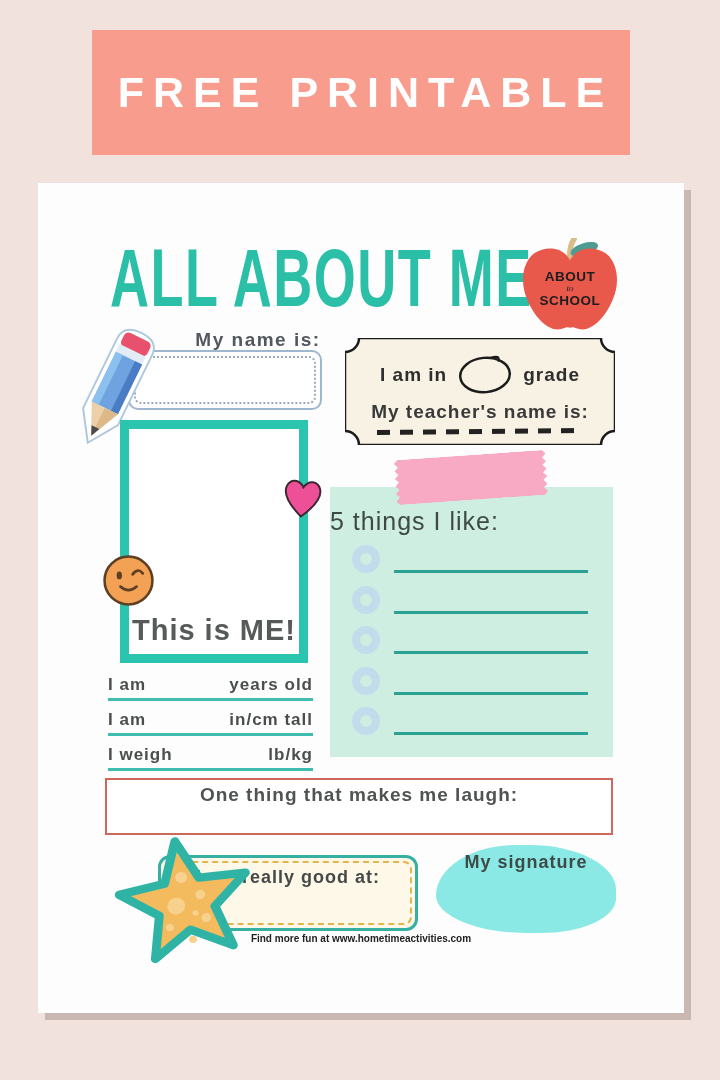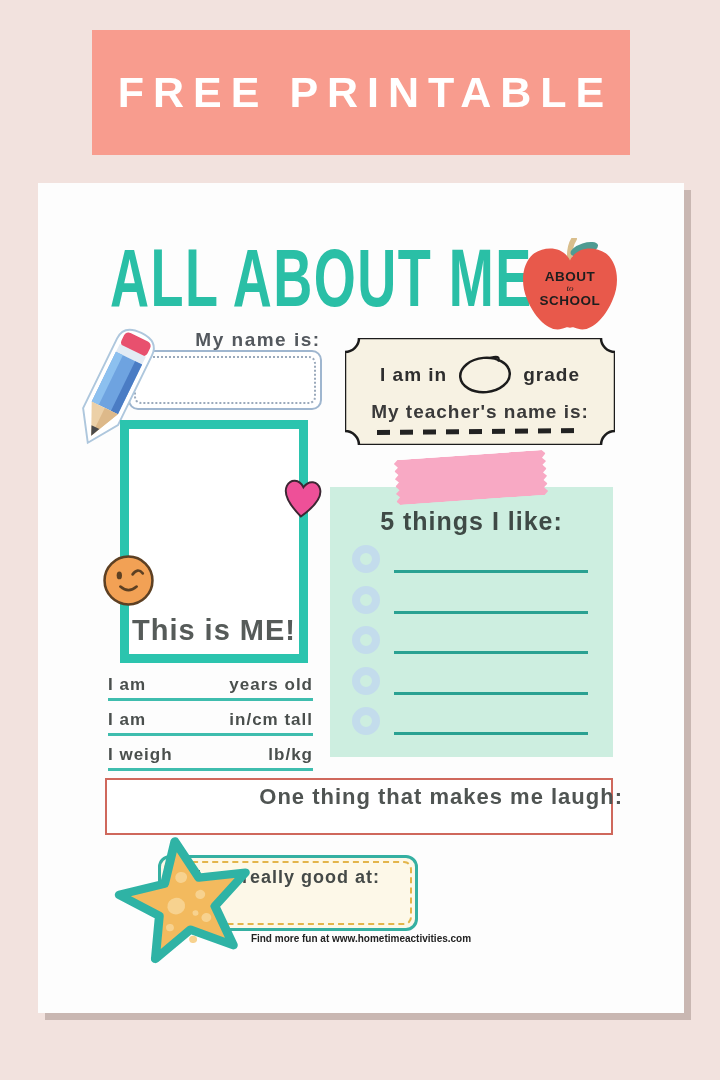--- a/index.html
+++ b/index.html
@@ -55,37 +55,37 @@
   .heart{left:243px;top:292px;width:43px;height:46px;transform:rotate(5deg);}
   .smiley{left:64px;top:371px;width:53px;height:53px;}
 
   
   .likes-panel{left:292px;top:304px;width:283px;height:270px;background:#cdeee0;}
   .tape{left:357px;top:272px;width:152px;height:45px;background:#f8a9c4;
         transform:rotate(-4deg);
         clip-path:polygon(2.5% 0,97.5% 0,100% 8%,97.5% 17%,100% 25%,97.5% 33%,100% 42%,
           97.5% 50%,100% 58%,97.5% 67%,100% 75%,97.5% 83%,100% 92%,97.5% 100%,2.5% 100%,
           0 92%,2.5% 83%,0 75%,2.5% 67%,0 58%,2.5% 50%,0 42%,2.5% 33%,0 25%,2.5% 17%,0 8%);}
-  .likes-heading{position:absolute;top:20px;left:0;width:100%;text-align:center;
-                 font-size:25px;font-weight:700;color:#3f4a46;letter-spacing:1px;}
+  .likes-heading{position:absolute;top:20px;left:0;width:100%;text-align:left;
+                 font-size:25px;font-weight:400;color:#3f4a46;letter-spacing:1px;}
   .like-row{position:absolute;left:0;width:100%;height:40px;}
   .like-donut{position:absolute;left:22px;top:0;width:12px;height:12px;border-radius:50%;
               border:8px solid #c3dcec;background:transparent;}
   .like-line{position:absolute;left:64px;top:25px;width:194px;height:3px;background:#2aa192;}
 
   
   .measures{left:70px;top:492px;width:205px;text-align:right;}
   .measure-row{display:flex;justify-content:space-between;align-items:baseline;
                border-bottom:3px solid #3fbdae;padding-bottom:3px;margin-bottom:9px;
                font-size:17px;font-weight:700;color:#4a4f4d;letter-spacing:1px;}
 
   
   .laugh-box{left:67px;top:595px;width:504px;height:53px;border:2px solid #cf685c;background:#fff;}
-  .laugh-label{position:absolute;top:4px;left:12px;width:100%;text-align:right;
-               font-size:22px;font-weight:700;color:#4f5452;letter-spacing:1px;}
+  .laugh-label{position:absolute;top:4px;left:0;width:100%;text-align:center;
+               font-size:19px;font-weight:700;color:#4f5452;letter-spacing:1px;}
 
   
   .goodat-box{left:120px;top:672px;width:254px;height:70px;border:3px solid #35b0a2;
               border-radius:12px;background:#fdf8e8;}
   .goodat-box::before{content:"";position:absolute;inset:3px;border:2px dashed #e3b54a;
               border-radius:8px;}
   .goodat-label{position:absolute;top:9px;left:0;width:100%;text-align:center;
                 font-size:18px;font-weight:700;color:#454a48;letter-spacing:1px;}
   .star{left:48px;top:652px;width:198px;height:128px;transform:rotate(-10deg);}
 
@@ -224,17 +224,20 @@
       <polygon points="100,6 117.6,49.7 164.7,53 128.5,83.3 140,129 100,104 60,129 71.5,83.3 35.3,53 82.4,49.7" fill="#f3ba5e" stroke="#2fb3a5" stroke-width="9" stroke-linejoin="round"></polygon>
       <circle cx="100" cy="46" r="6" fill="#f7d28f"></circle>
       <circle cx="90" cy="76" r="9" fill="#f7d28f"></circle>
       <circle cx="116" cy="68" r="5" fill="#f7d28f"></circle>
       <circle cx="80" cy="98" r="4" fill="#f7d28f"></circle>
       <circle cx="118" cy="94" r="5" fill="#f7d28f"></circle>
       <circle cx="101" cy="115" r="4" fill="#f7d28f"></circle>
       <circle cx="108" cy="87" r="3" fill="#f7d28f"></circle>
     </svg>
 
+    <div class="abs sig-blob">
+      <div class="sig-label">My signature</div>
+    </div>
 
     <div class="abs find-more">Find more fun at www.hometimeactivities.com</div>
   </div>
 
 </div>
 
 </body></html>

